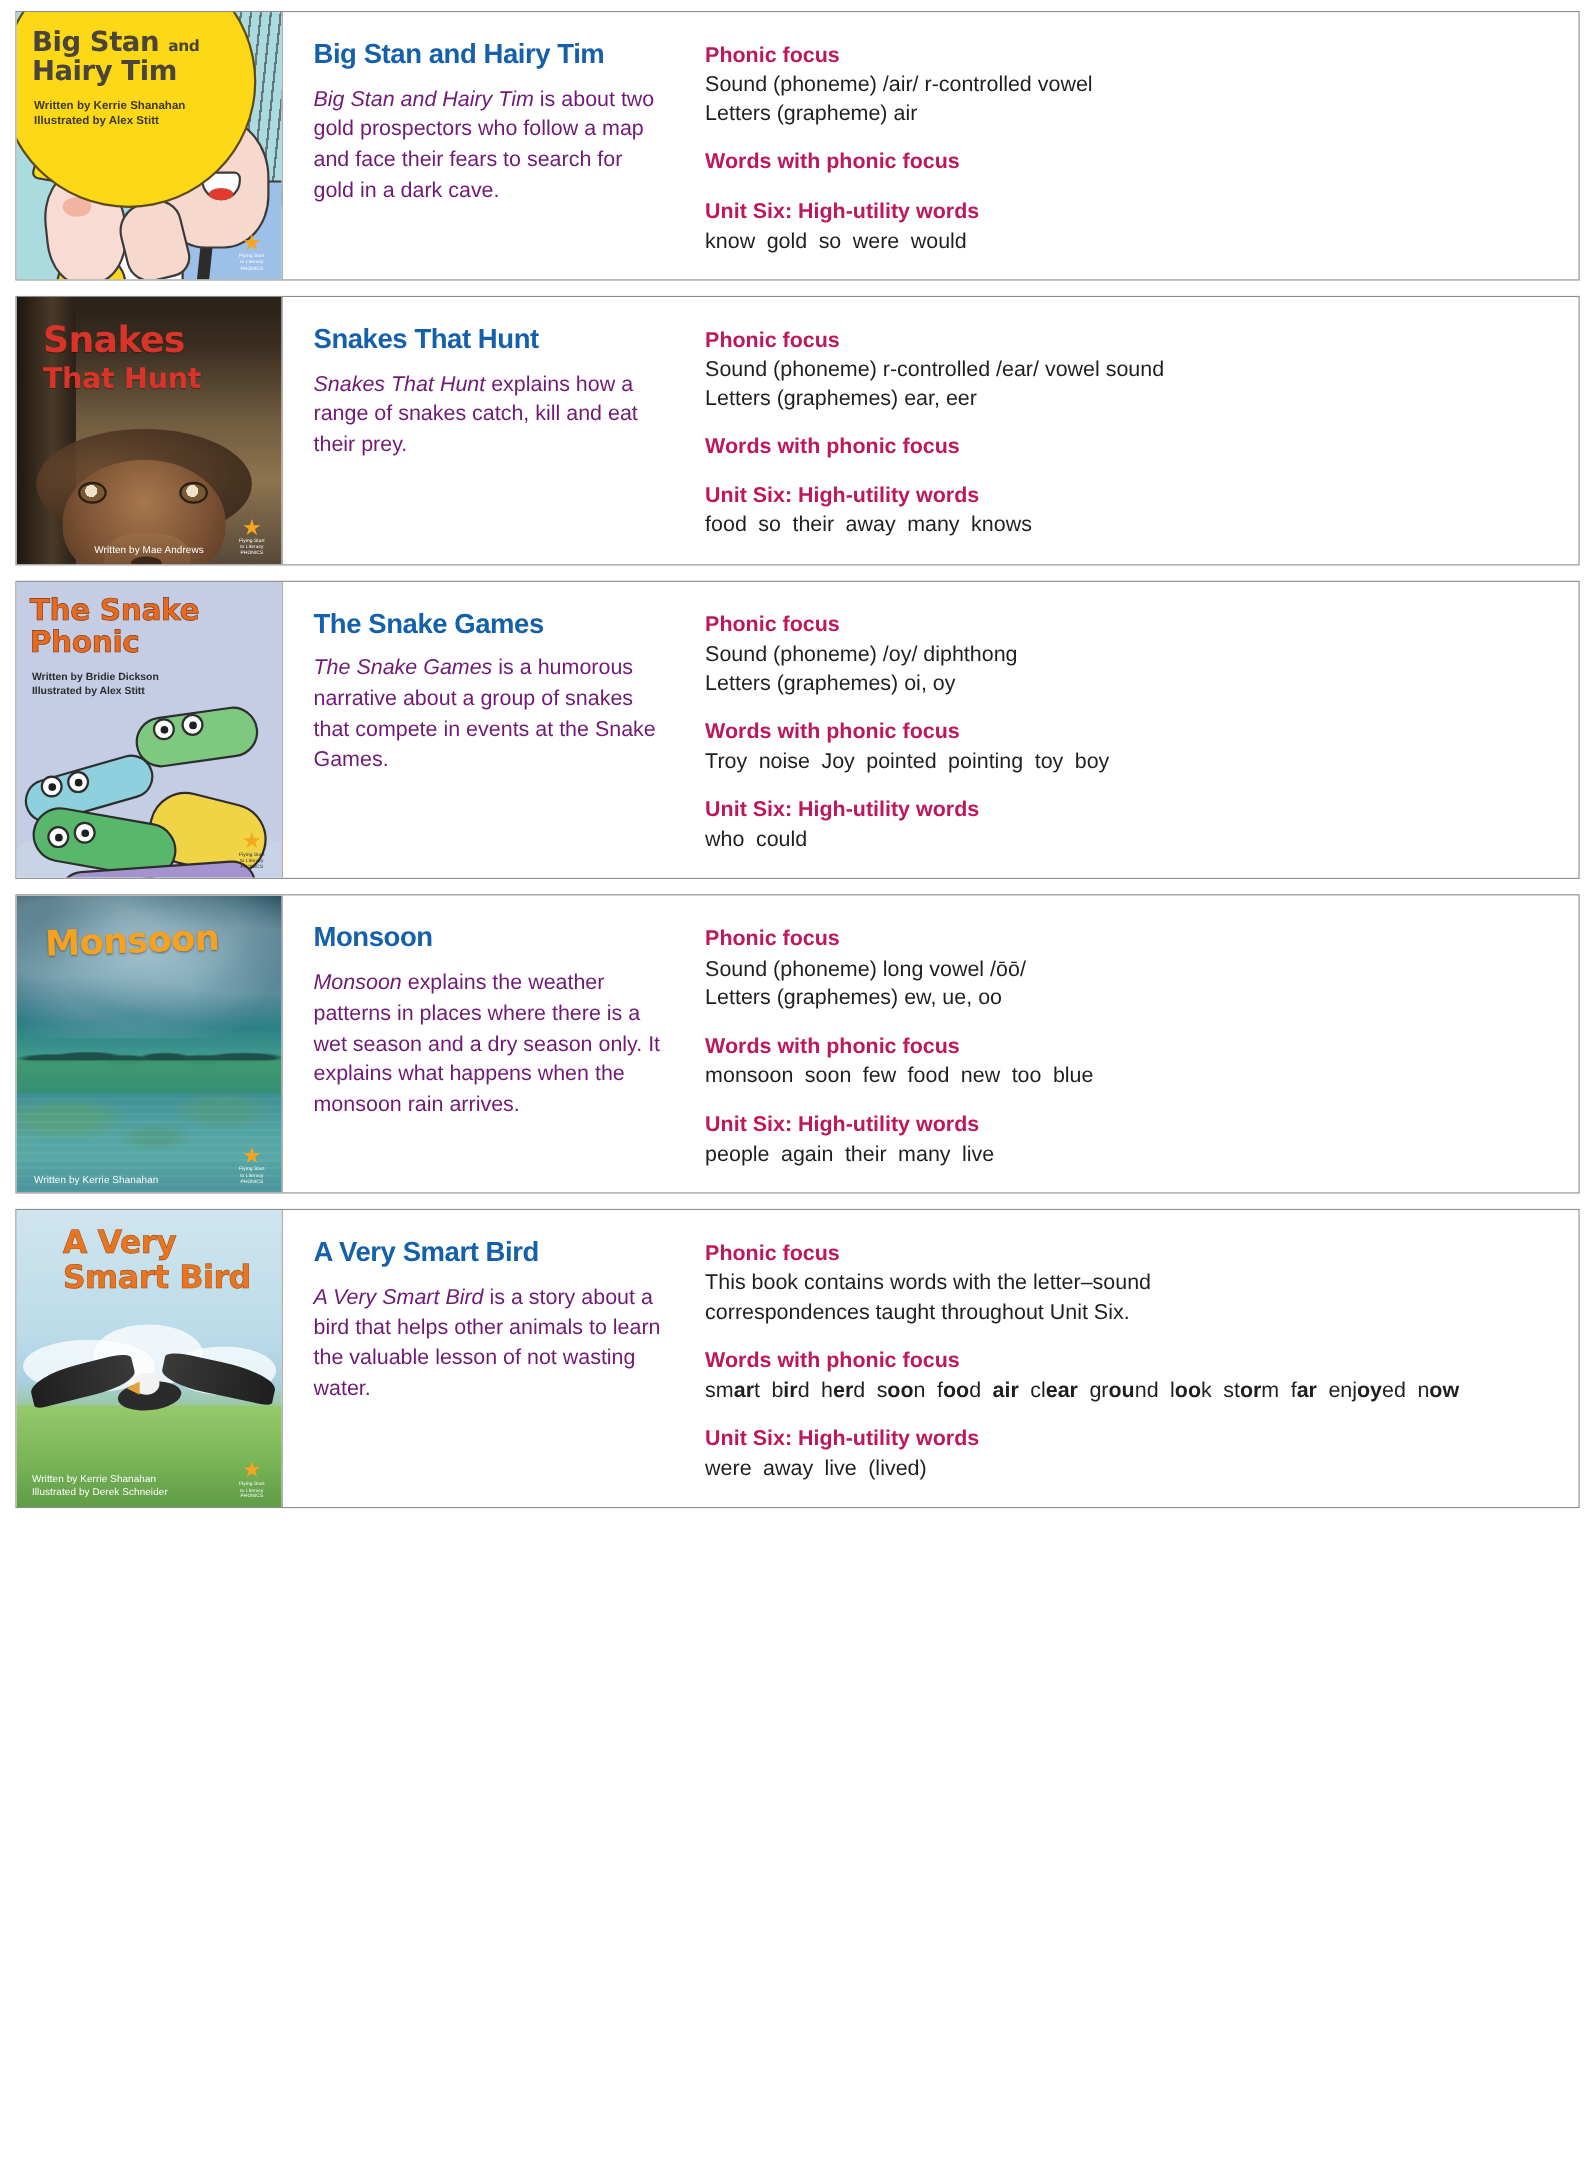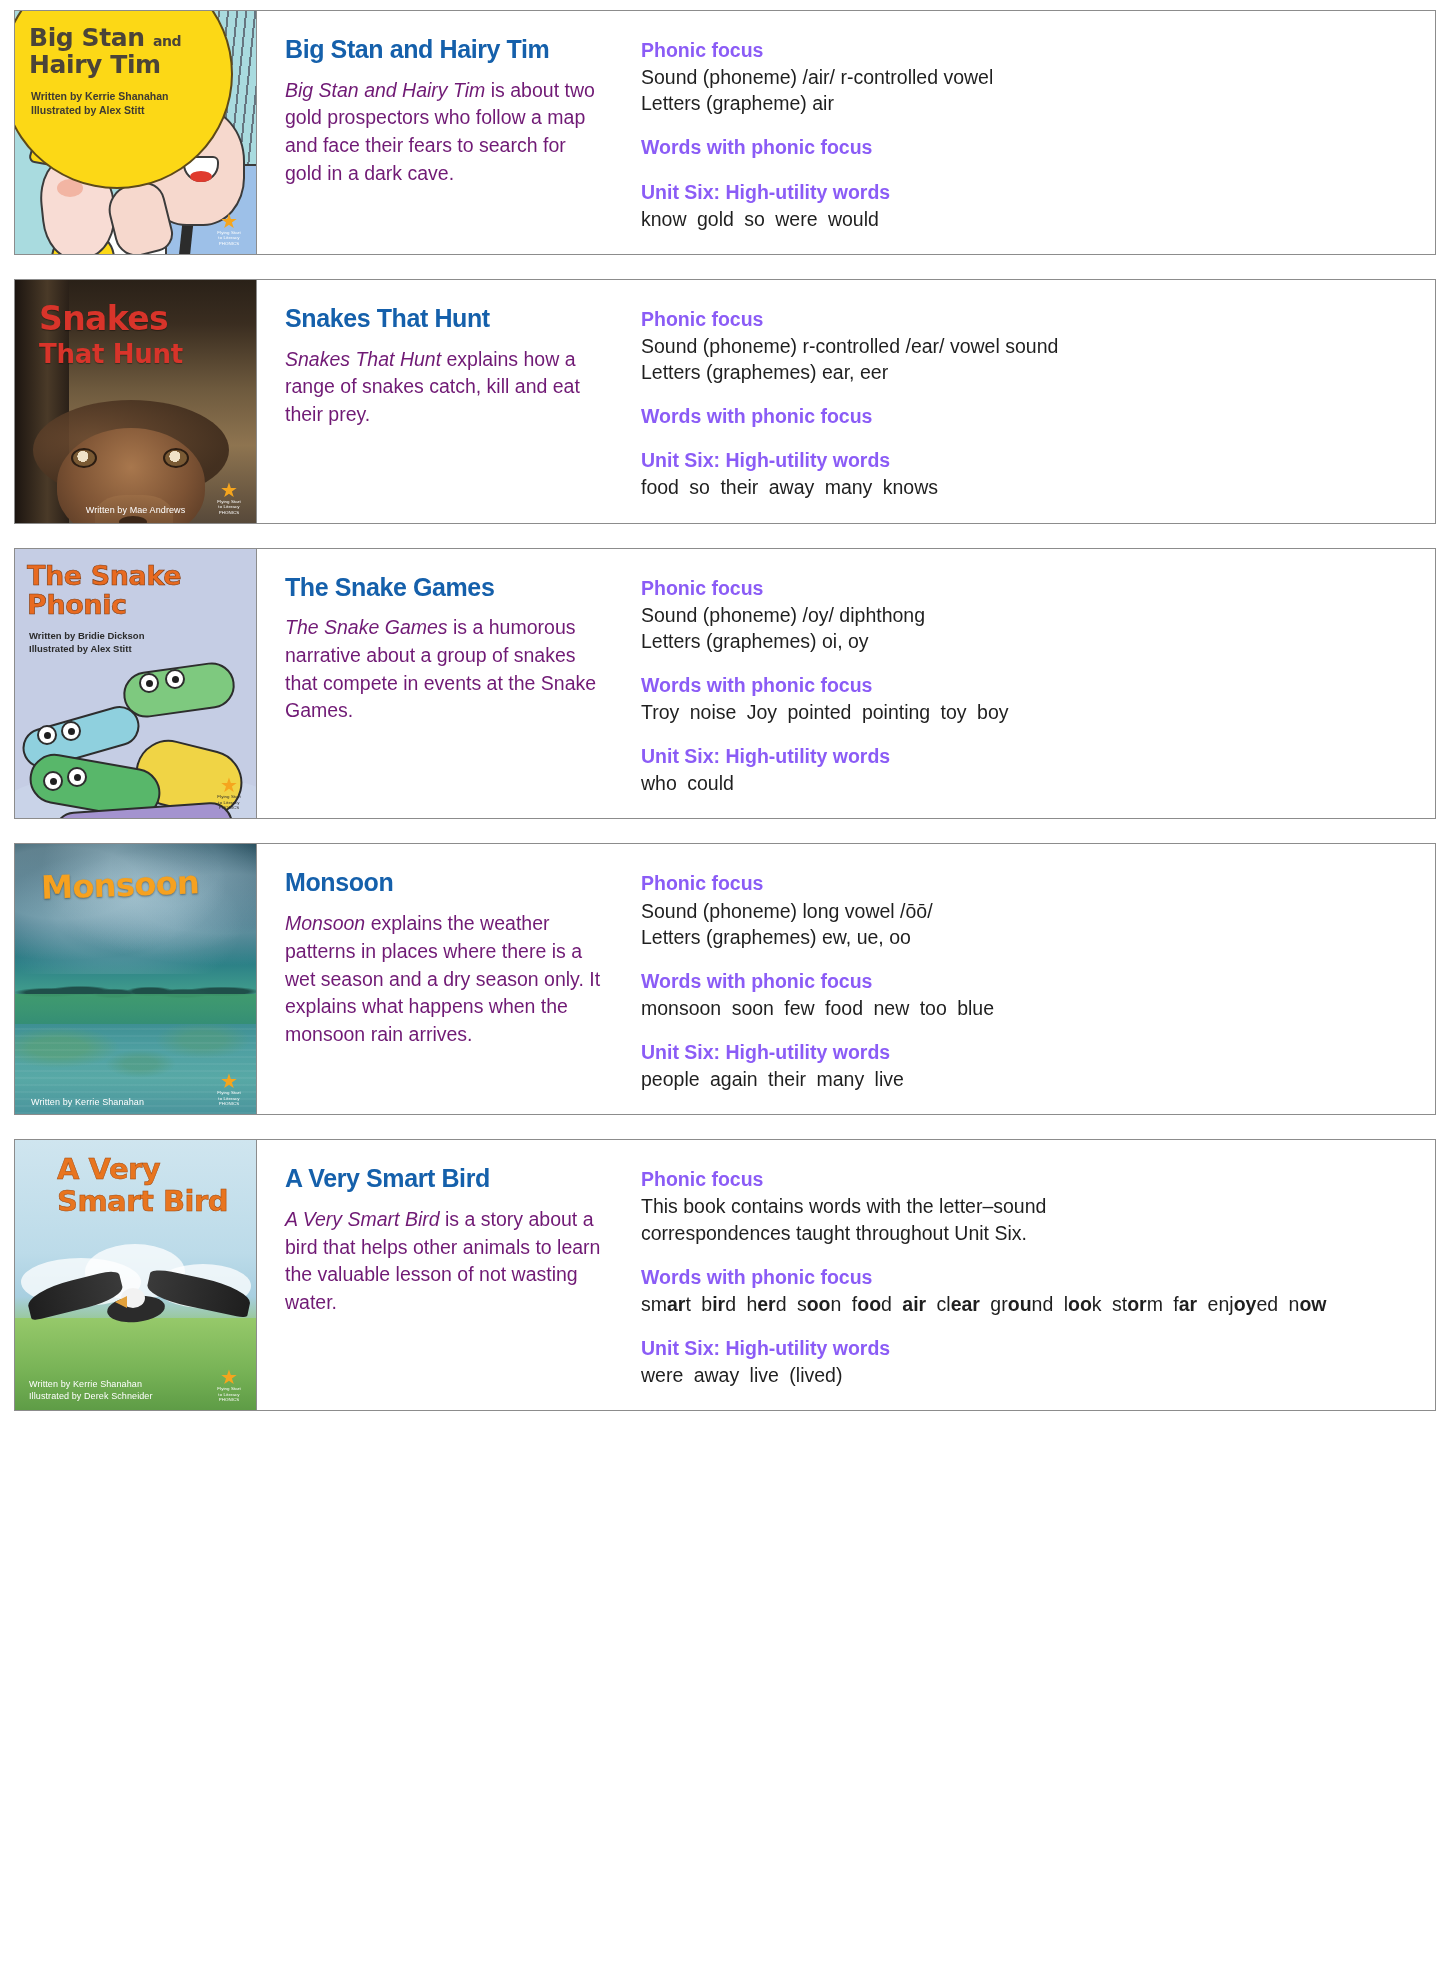--- a/index.html
+++ b/index.html
@@ -17,21 +17,21 @@
     width: 1450px;
     min-height: 1971px;
     padding: 10px 14px 10px 14px;
     background: #ffffff;
   }
 
   .book-row {
     display: flex;
     border: 1px solid #8c8c8c;
     background: #ffffff;
-    margin-bottom: 24px;
+    margin-bottom: 14px;
     overflow: hidden;
   }
   .book-row:last-child { margin-bottom: 0; }
 
   
   .cover-cell {
     width: 242px;
     flex: 0 0 242px;
     position: relative;
     overflow: hidden;
@@ -456,21 +456,21 @@
   .phonic-cell {
     flex: 1 1 auto;
     padding: 26px 24px 22px 12px;
   }
   .phonic-block { margin-bottom: 18px; }
   .phonic-block:last-child { margin-bottom: 0; }
   .phonic-head {
     font-weight: bold;
     font-size: 19.5px;
     line-height: 1.34;
-    color: #8b5cf6;
+    color: #be185d;
     margin: 0 0 1px 0;
   }
   .phonic-line {
     font-size: 19.5px;
     line-height: 1.34;
     color: #1f1f1f;
     margin: 0;
   }
   .word-list {
     font-size: 19.5px;

